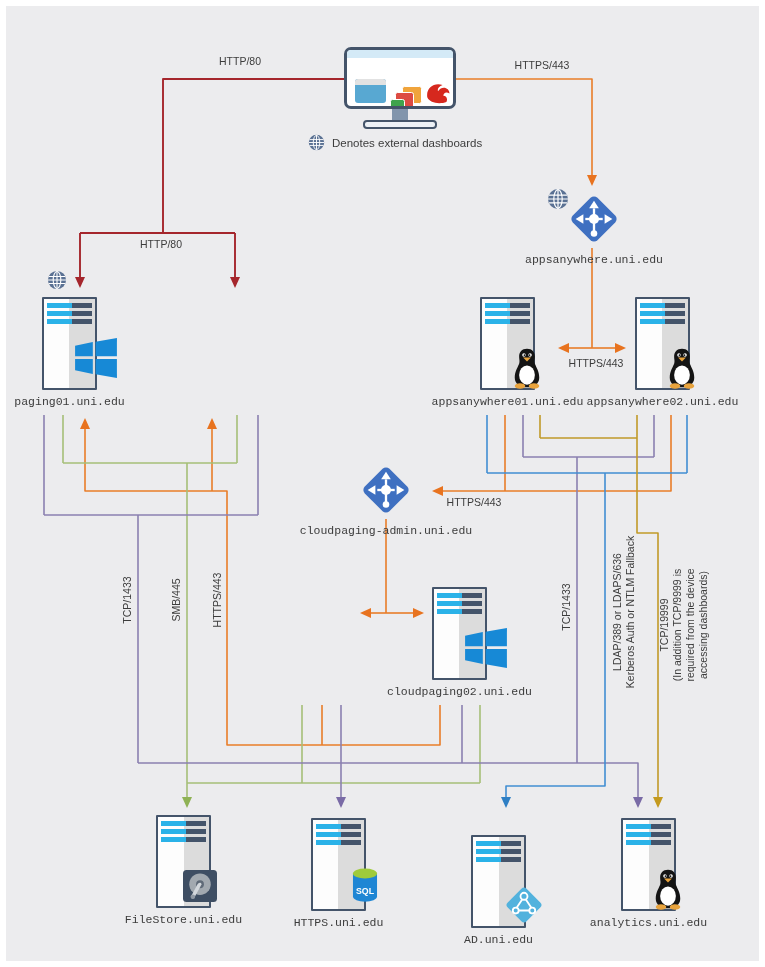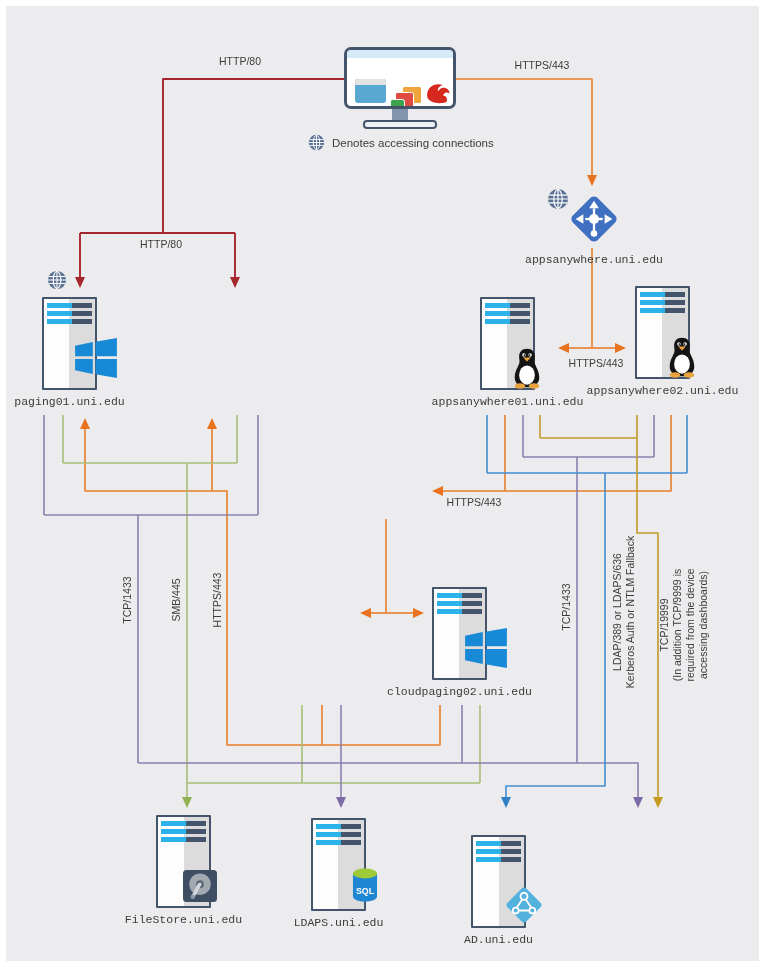--- a/index.html
+++ b/index.html
@@ -236,32 +236,38 @@
         </svg>
     </div>
     <div class="mon-neck"></div>
     <div class="mon-base"></div>
   </div>
 
   <div class="legend">
     <svg>
         <use href="#sym-globe"></use>
       </svg>
-    <span>Denotes accessing connections</span>
+    <span>Denotes external dashboards</span>
   </div>
 
   <div class="node" style="left:565px;top:190px">
     <svg class="tm-globe">
         <use href="#sym-globe"></use>
       </svg>
     <svg class="tmsvg">
         <use href="#sym-tm"></use>
       </svg>
     <div class="nlabel">appsanywhere.uni.edu</div>
   </div>
+  <div class="node" style="left:357px;top:461px">
+    <svg class="tmsvg">
+        <use href="#sym-tm"></use>
+      </svg>
+    <div class="nlabel">cloudpaging-admin.uni.edu</div>
+  </div>
 
   <div class="node" style="left:42px;top:297px">
     <svg class="srv-globe">
         <use href="#sym-globe"></use>
       </svg>
     <div class="tower">
         <i class="st"></i>
         <i class="st"></i>
         <i class="st"></i>
       </div>
@@ -275,21 +281,21 @@
     <div class="tower">
         <i class="st"></i>
         <i class="st"></i>
         <i class="st"></i>
       </div>
     <svg class="ovl tux">
         <use href="#sym-tux"></use>
       </svg>
     <div class="nlabel">appsanywhere01.uni.edu</div>
   </div>
-  <div class="node" style="left:635px;top:286px">
+  <div class="node" style="left:635px;top:297px">
     <div class="tower">
         <i class="st"></i>
         <i class="st"></i>
         <i class="st"></i>
       </div>
     <svg class="ovl tux">
         <use href="#sym-tux"></use>
       </svg>
     <div class="nlabel">appsanywhere02.uni.edu</div>
   </div>
@@ -319,32 +325,43 @@
   </div>
   <div class="node" style="left:311px;top:818px">
     <div class="tower">
         <i class="st"></i>
         <i class="st"></i>
         <i class="st"></i>
       </div>
     <svg class="ovl sqlc">
         <use href="#sym-sql"></use>
       </svg>
-    <div class="nlabel">LDAPS.uni.edu</div>
+    <div class="nlabel">HTTPS.uni.edu</div>
   </div>
   <div class="node" style="left:471px;top:835px">
     <div class="tower">
         <i class="st"></i>
         <i class="st"></i>
         <i class="st"></i>
       </div>
     <svg class="ovl adico">
         <use href="#sym-ad"></use>
       </svg>
     <div class="nlabel">AD.uni.edu</div>
+  </div>
+  <div class="node" style="left:621px;top:818px">
+    <div class="tower">
+        <i class="st"></i>
+        <i class="st"></i>
+        <i class="st"></i>
+      </div>
+    <svg class="ovl tux">
+        <use href="#sym-tux"></use>
+      </svg>
+    <div class="nlabel">analytics.uni.edu</div>
   </div>
 
   <div class="elabel" style="left:240px;top:61px">HTTP/80</div>
   <div class="elabel" style="left:542px;top:65px">HTTPS/443</div>
   <div class="elabel" style="left:161px;top:244px">HTTP/80</div>
   <div class="elabel" style="left:596px;top:363px">HTTPS/443</div>
   <div class="elabel" style="left:474px;top:502px">HTTPS/443</div>
   <div class="elabel vert" style="left:127px;top:600px">TCP/1433</div>
   <div class="elabel vert" style="left:176px;top:600px">SMB/445</div>
   <div class="elabel vert" style="left:217px;top:600px">HTTPS/443</div>

